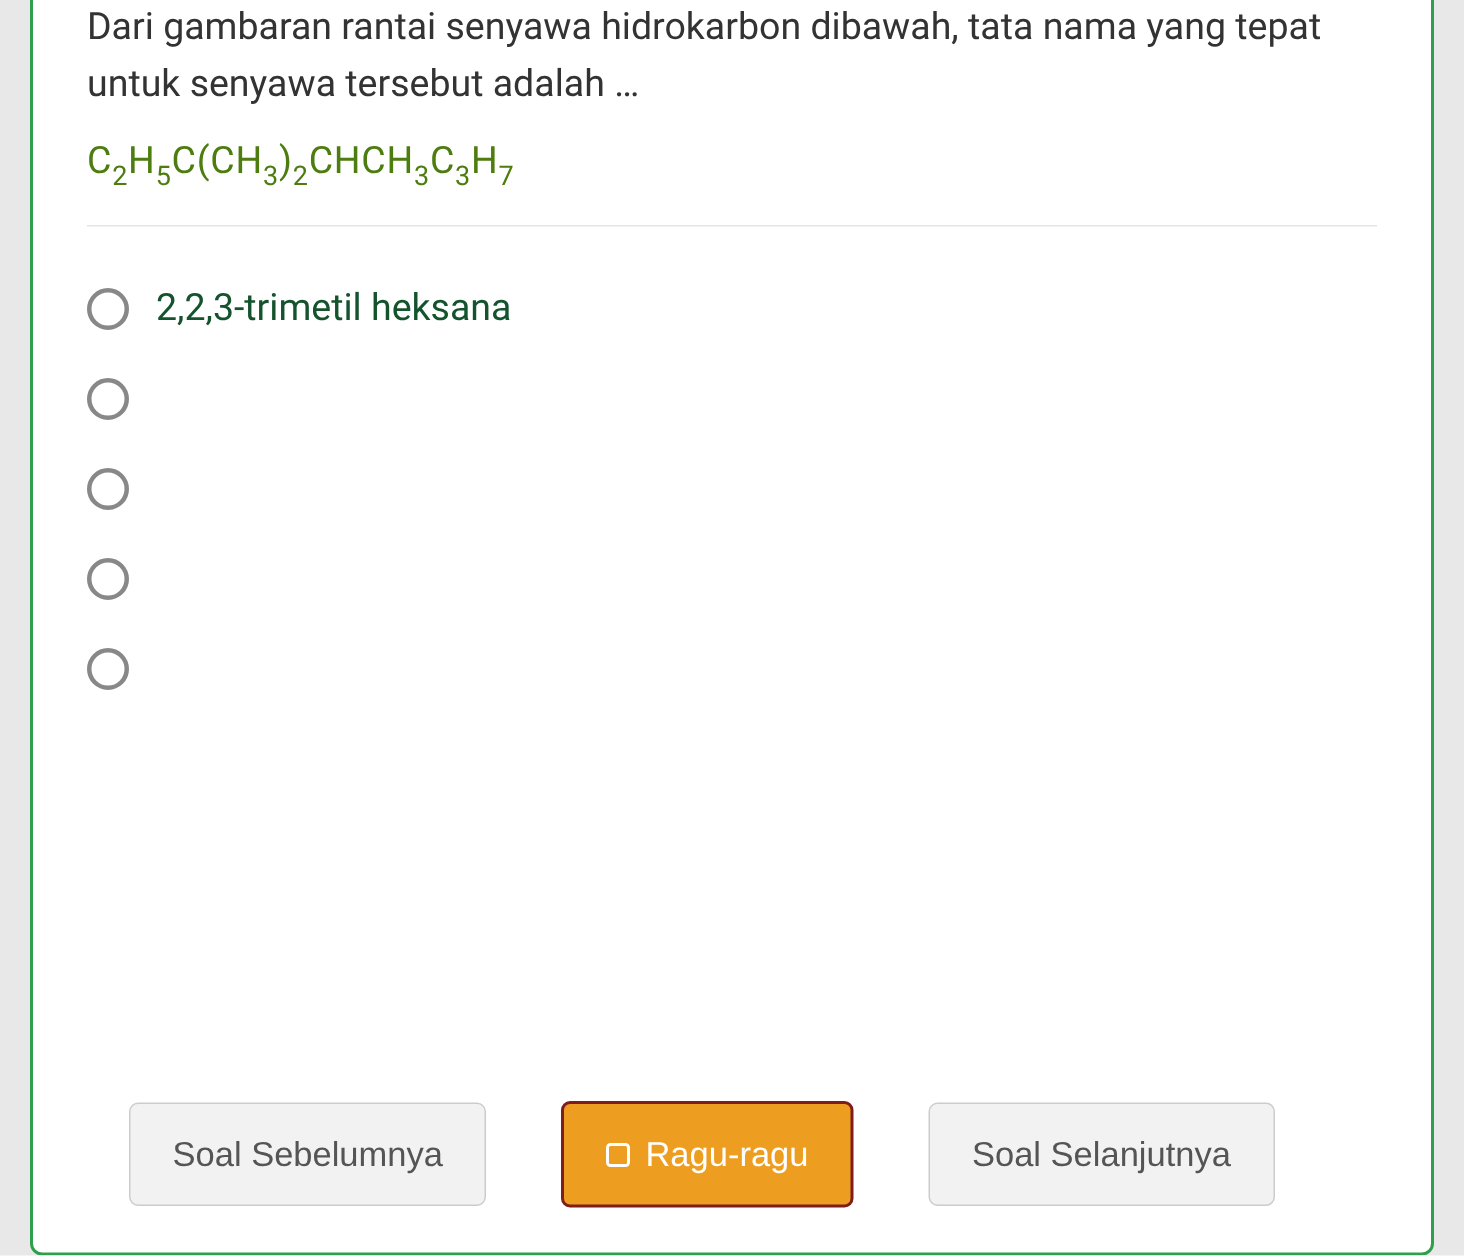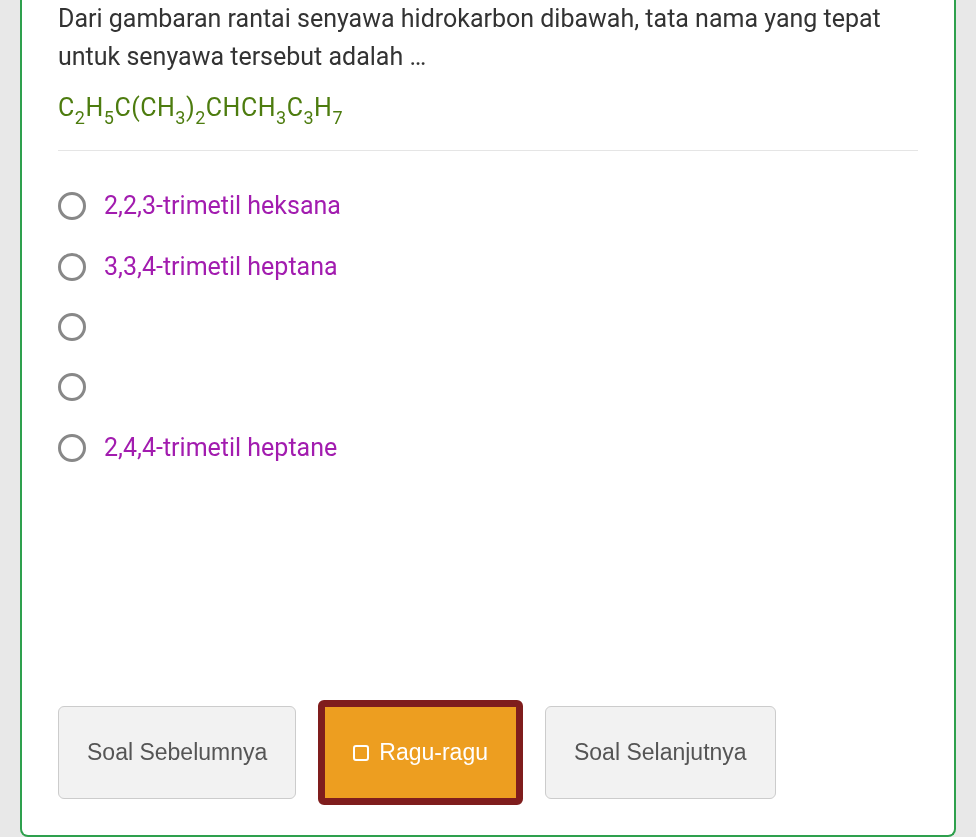--- a/index.html
+++ b/index.html
@@ -61,47 +61,48 @@
     .radio {
       width: 28px;
       height: 28px;
       border: 3px solid #888;
       border-radius: 50%;
       margin-right: 18px;
       flex-shrink: 0;
     }
     .option-label {
       font-size: 25px;
-      color: #a21caf;
+      color: #14532d;
     }
     .footer {
       display: flex;
       gap: 22px;
       padding: 28px 36px 30px 36px;
       align-items: center;
     }
     .btn {
-      padding: 32px 28px;
+      padding: 20px 28px;
       font-size: 23px;
       border-radius: 6px;
       cursor: pointer;
       border: 1px solid #ccc;
       background: #f4f4f4;
       color: #555;
       display: flex;
       align-items: center;
       justify-content: center;
+      margin-left: 28px;
     }
     .btn-secondary {
       background: #f2f2f2;
       color: #555;
     }
     .btn-warning {
       background: #ed9e20;
-      border: 7px solid #7f1d1d;
+      border: 2px solid #7f1d1d;
       color: #fff;
       display: flex;
       align-items: center;
       gap: 10px;
     }
     .checkbox-icon {
       width: 16px;
       height: 16px;
       border: 2px solid #fff;
       border-radius: 3px;
@@ -115,31 +116,29 @@
   <div class="question-text">Dari gambaran rantai senyawa hidrokarbon dibawah, tata nama yang tepat untuk senyawa tersebut adalah …</div>
   <div class="formula" id="formula"><span>C</span><sub>2</sub><span>H</span><sub>5</sub><span>C(CH</span><sub>3</sub><span>)</span><sub>2</sub><span>CHCH</span><sub>3</sub><span>C</span><sub>3</sub><span>H</span><sub>7</sub></div>
   <hr class="divider">
   <div class="options" id="options">
       <div class="option">
         <span class="radio"></span>
         <span class="option-label">2,2,3-trimetil heksana</span>
       </div>
       <div class="option">
         <span class="radio"></span>
-        <span class="option-label">3,3,4-trimetil heptana</span>
       </div>
       <div class="option">
         <span class="radio"></span>
       </div>
       <div class="option">
         <span class="radio"></span>
       </div>
       <div class="option">
         <span class="radio"></span>
-        <span class="option-label">2,4,4-trimetil heptane</span>
       </div>
     </div>
   <div class="footer">
     <button class="btn btn-secondary">
       <span>Soal Sebelumnya</span>
     </button>
     <button class="btn btn-warning">
       <span class="checkbox-icon"></span>
       <span>Ragu-ragu</span>
     </button>

